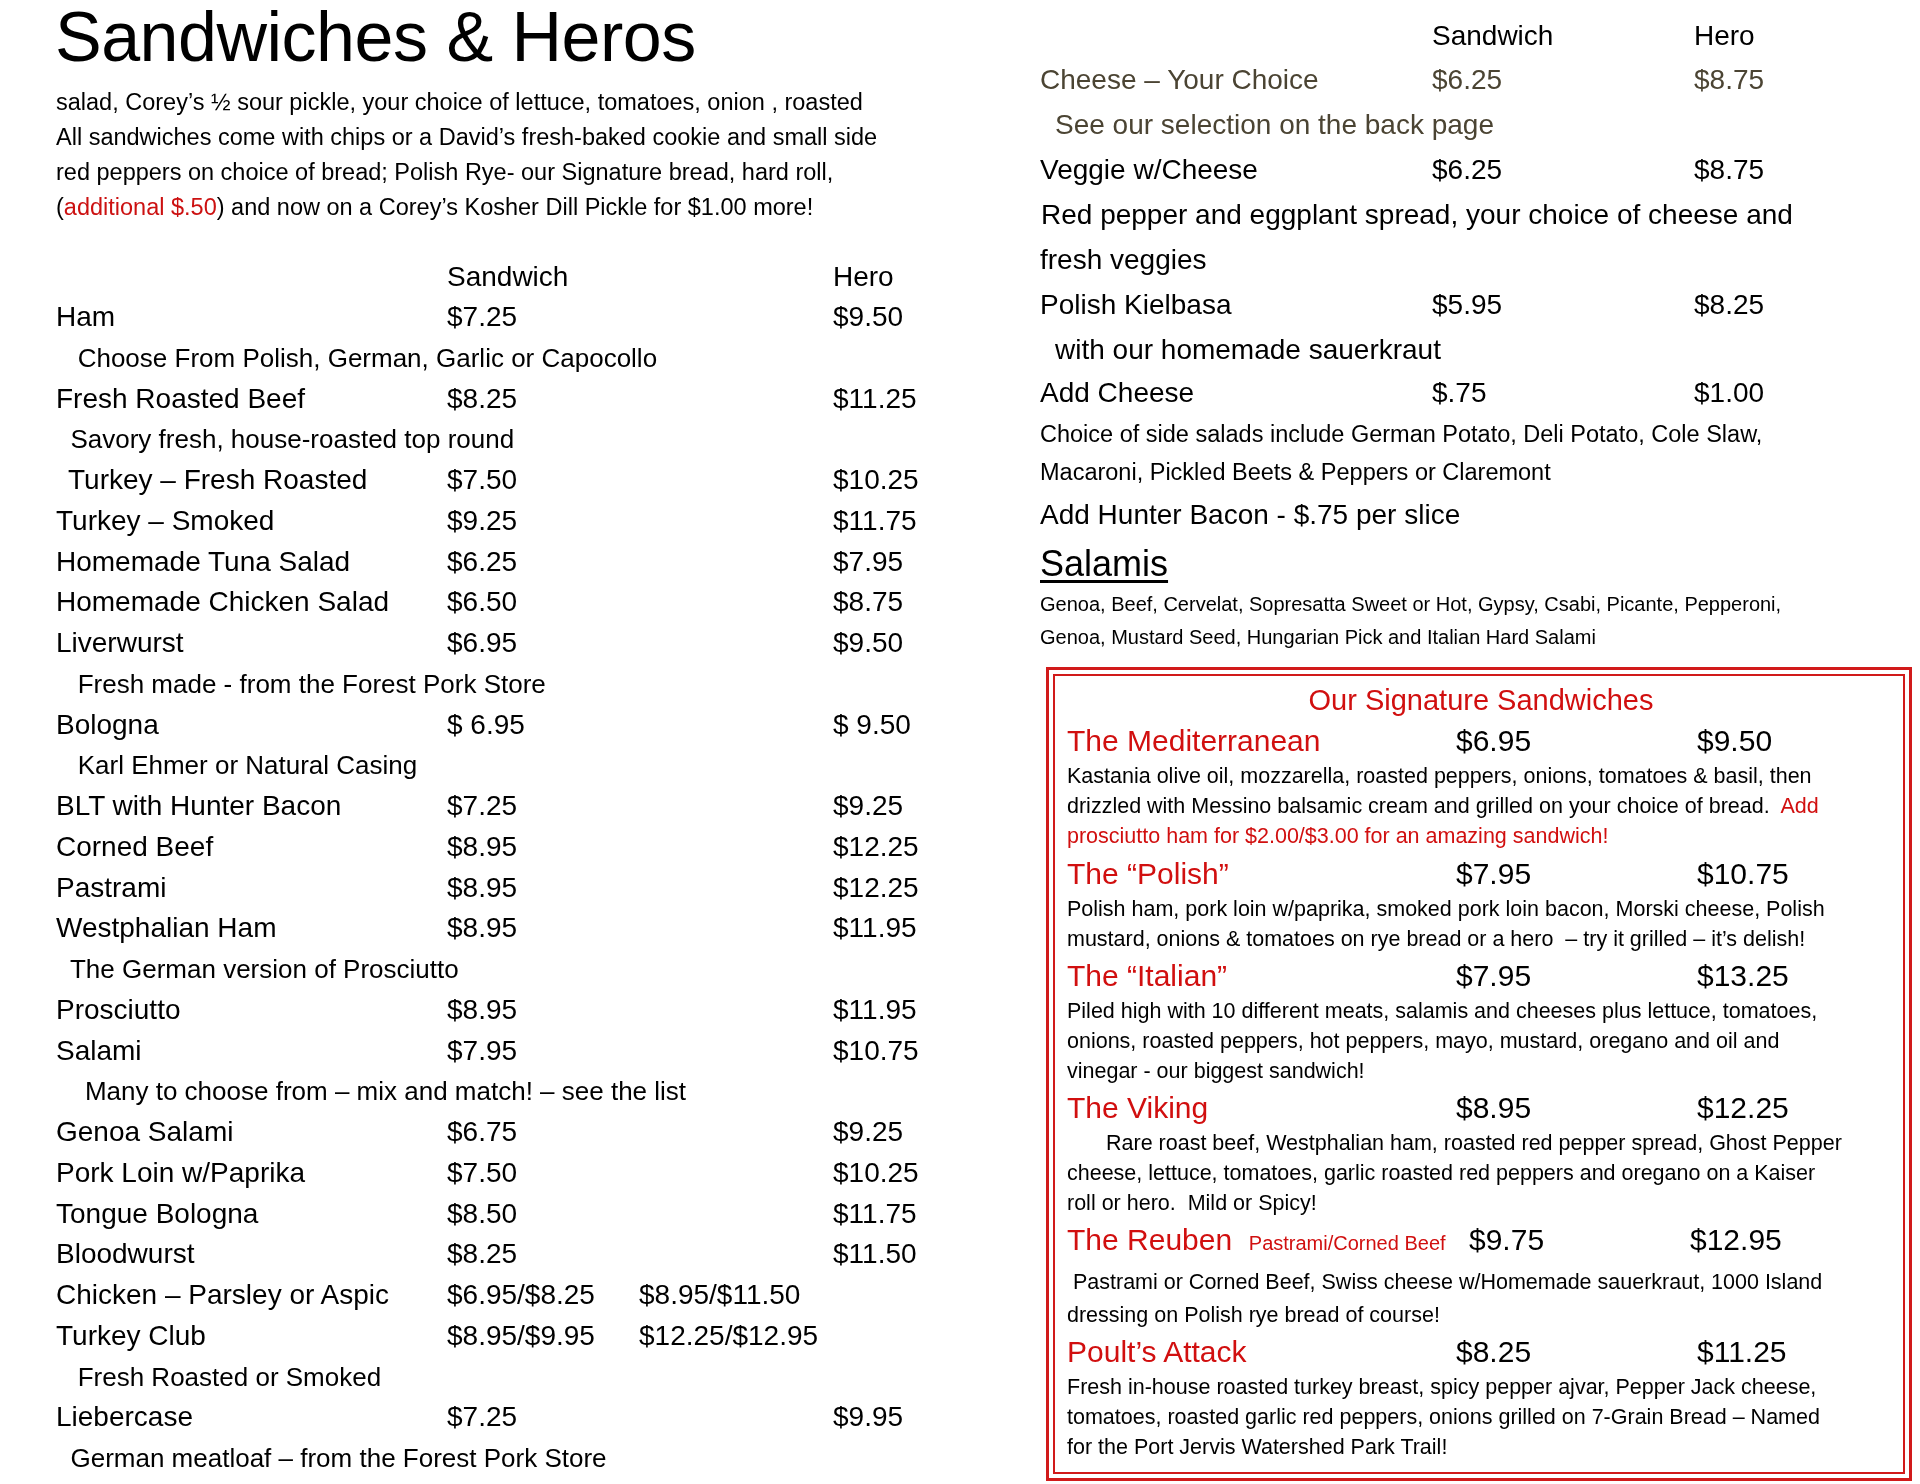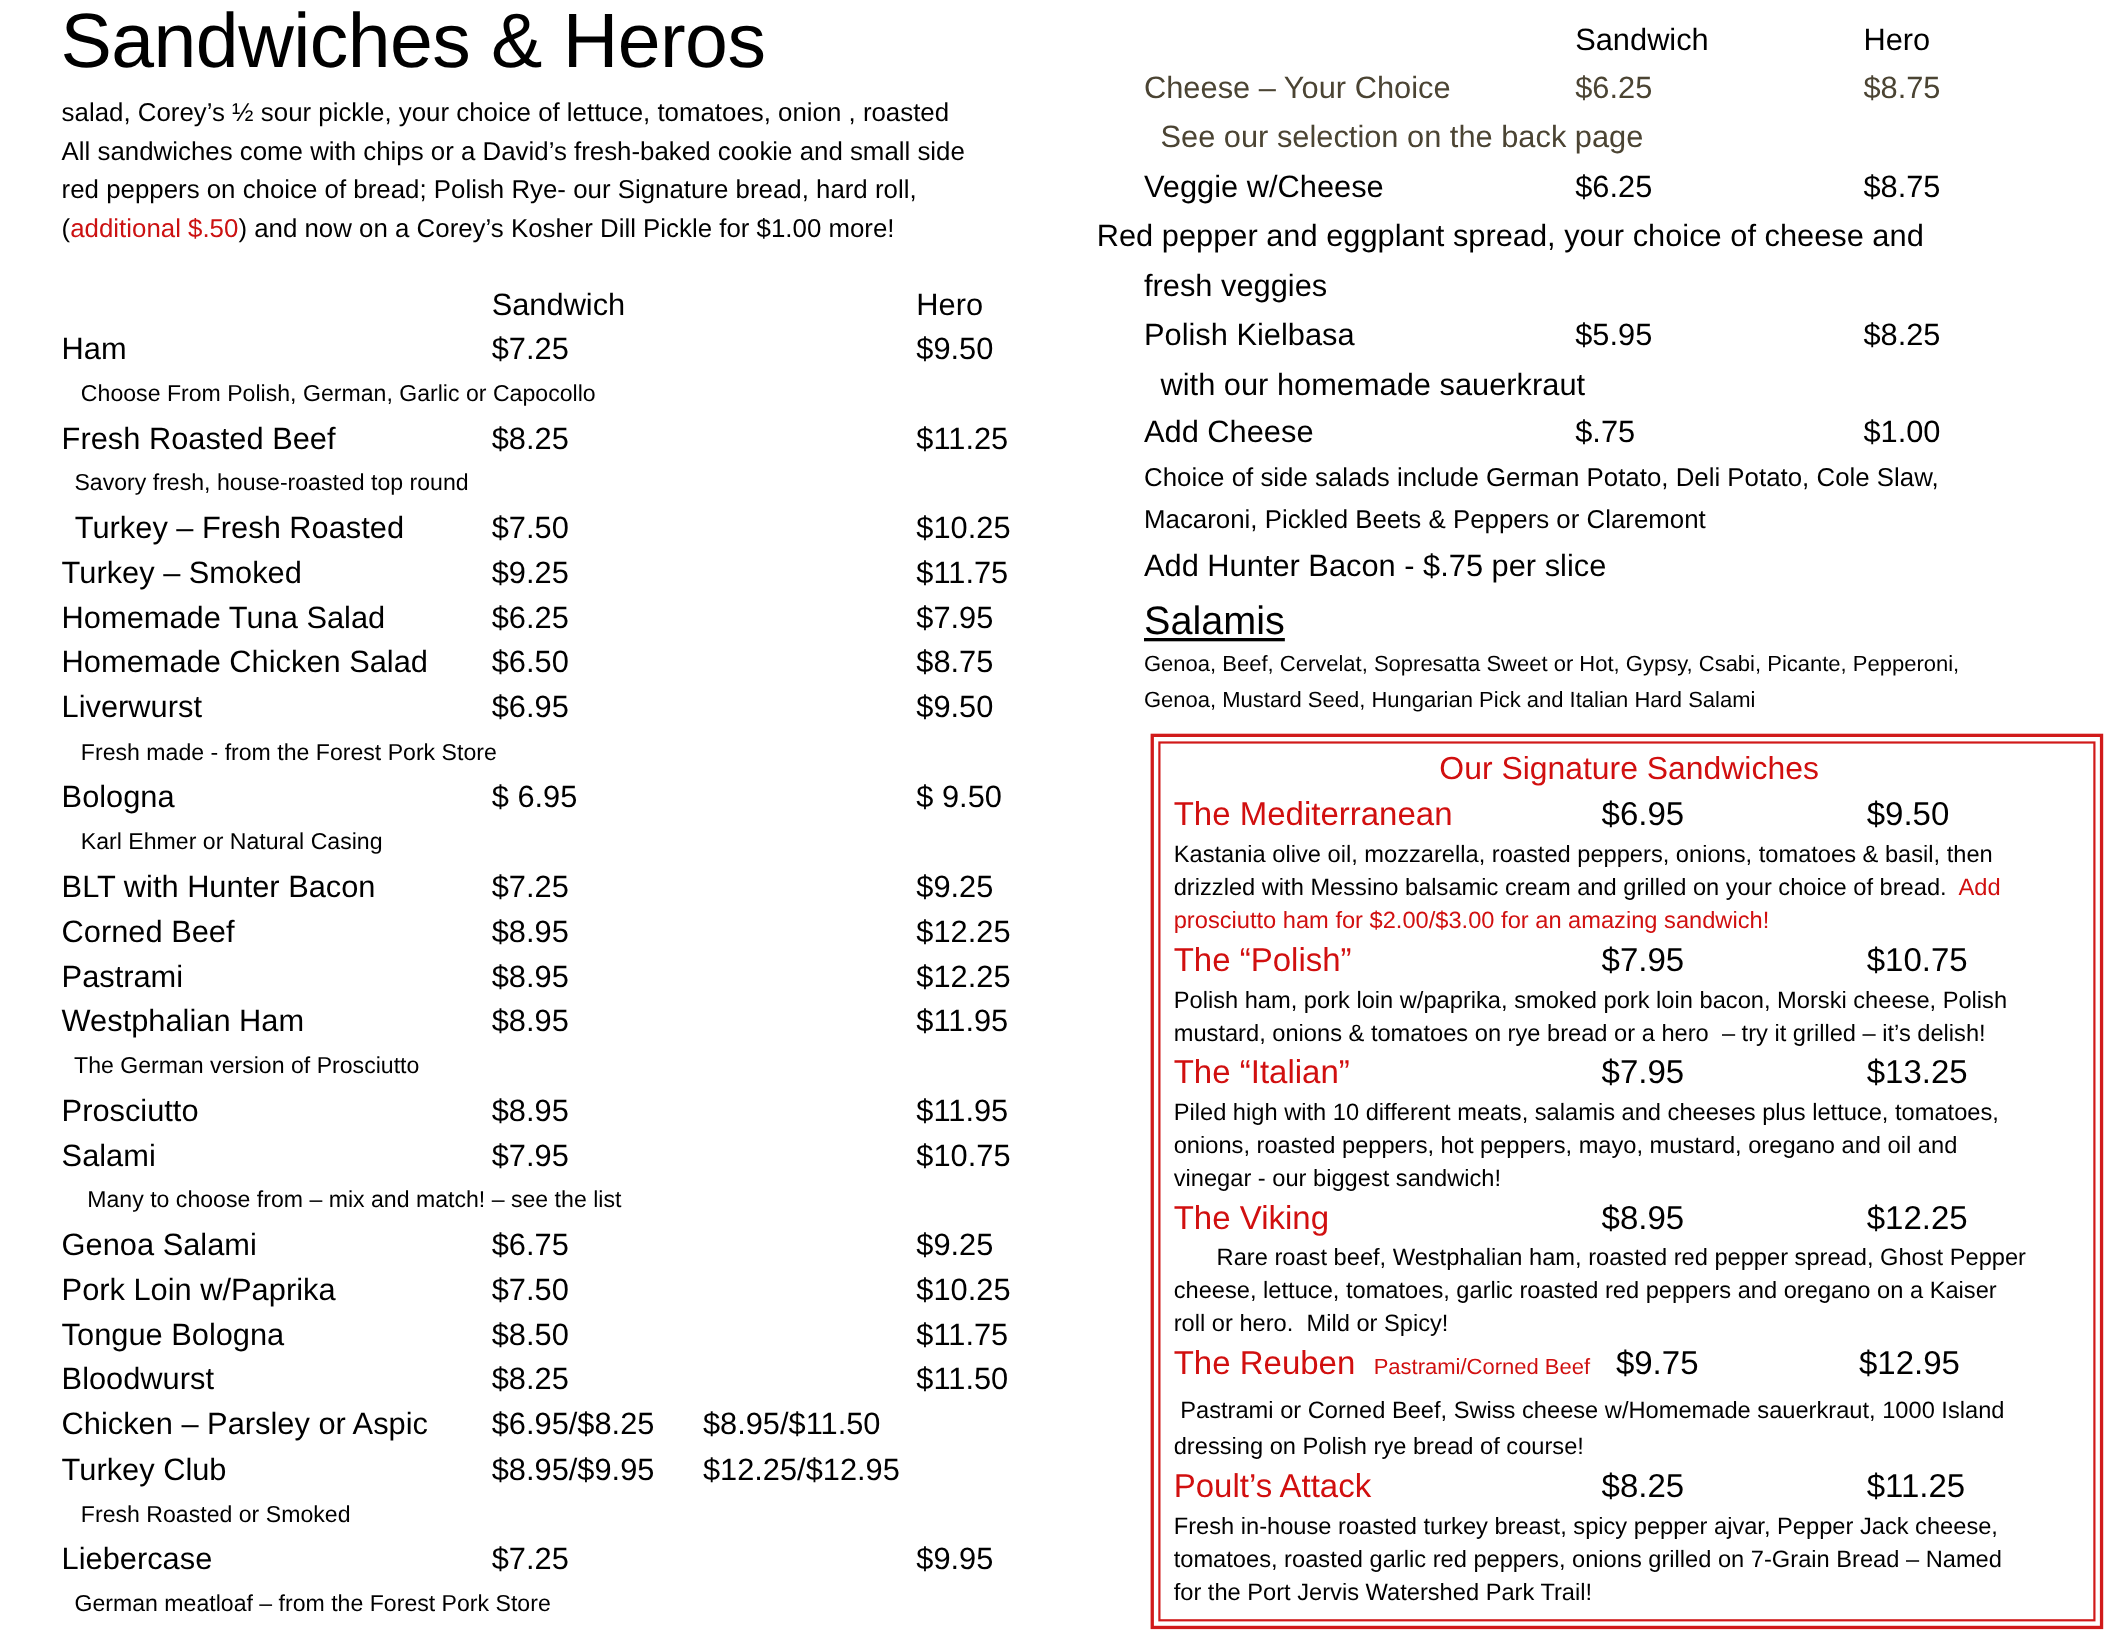--- a/index.html
+++ b/index.html
@@ -3,21 +3,21 @@
 <meta charset="utf-8">
 <style>
   html, body { margin:0; padding:0; background:#ffffff; }
   body { width:1920px; height:1484px; position:relative; overflow:hidden;
          font-family:"Liberation Sans", "DejaVu Sans", sans-serif; color:#000; }
   .abs { position:absolute; white-space:nowrap; line-height:1; }
   .title { left:55px; top:2px; font-size:70px; letter-spacing:-0.5px; }
   .intro { position:absolute; left:56px; top:85px; width:930px; font-size:23.5px; line-height:35px; }
   .intro .red { color:#cc1111; }
   .lrow { font-size:28px; transform:translateY(-50%); }
-  .lnote { font-size:21px; transform:translateY(-50%); }
+  .lnote { font-size:26px; transform:translateY(-50%); }
   .rrow { font-size:28px; transform:translateY(-50%); }
   .rsmall { font-size:23.5px; transform:translateY(-50%); }
   .rtiny { font-size:20px; transform:translateY(-50%); }
   .olive { color:#4b4433; }
   .salamis-h { font-size:36px; text-decoration:underline; text-underline-offset:4px; text-decoration-thickness:3px; transform:translateY(-50%); }
   .sigbox { position:absolute; left:1046px; top:667px; width:866px; height:814px;
             border:3px solid #d11a1a; box-sizing:border-box; }
   .sigbox-inner { position:absolute; left:4px; top:4px; right:4px; bottom:4px; border:2px solid #d11a1a; }
   .sig-title { font-size:29px; color:#d10f0f; transform:translate(-50%,-50%); }
   .sig-name { font-size:30px; color:#d10f0f; transform:translateY(-50%); }
@@ -119,21 +119,21 @@
   <div class="abs rrow" style="left:1694px; top:36px;">Hero</div>
 
   <div class="abs rrow olive" style="left:1040px; top:80px;">Cheese – Your Choice</div>
   <div class="abs rrow olive" style="left:1432px; top:80px;">$6.25</div>
   <div class="abs rrow olive" style="left:1694px; top:80px;">$8.75</div>
   <div class="abs rrow olive" style="left:1055px; top:125px;">See our selection on the back page</div>
 
   <div class="abs rrow" style="left:1040px; top:170px;">Veggie w/Cheese</div>
   <div class="abs rrow" style="left:1432px; top:170px;">$6.25</div>
   <div class="abs rrow" style="left:1694px; top:170px;">$8.75</div>
-  <div class="abs rrow" style="left:997px; top:215px;text-align:right;">Red pepper and eggplant spread, your choice of cheese and</div>
+  <div class="abs rrow" style="left:1041px; top:215px;text-align:right;">Red pepper and eggplant spread, your choice of cheese and</div>
   <div class="abs rrow" style="left:1040px; top:260px;">fresh veggies</div>
 
   <div class="abs rrow" style="left:1040px; top:305px;">Polish Kielbasa</div>
   <div class="abs rrow" style="left:1432px; top:305px;">$5.95</div>
   <div class="abs rrow" style="left:1694px; top:305px;">$8.25</div>
   <div class="abs rrow" style="left:1055px; top:350px;">with our homemade sauerkraut</div>
 
   <div class="abs rrow" style="left:1040px; top:393px;">Add Cheese</div>
   <div class="abs rrow" style="left:1432px; top:393px;">$.75</div>
   <div class="abs rrow" style="left:1694px; top:393px;">$1.00</div>

